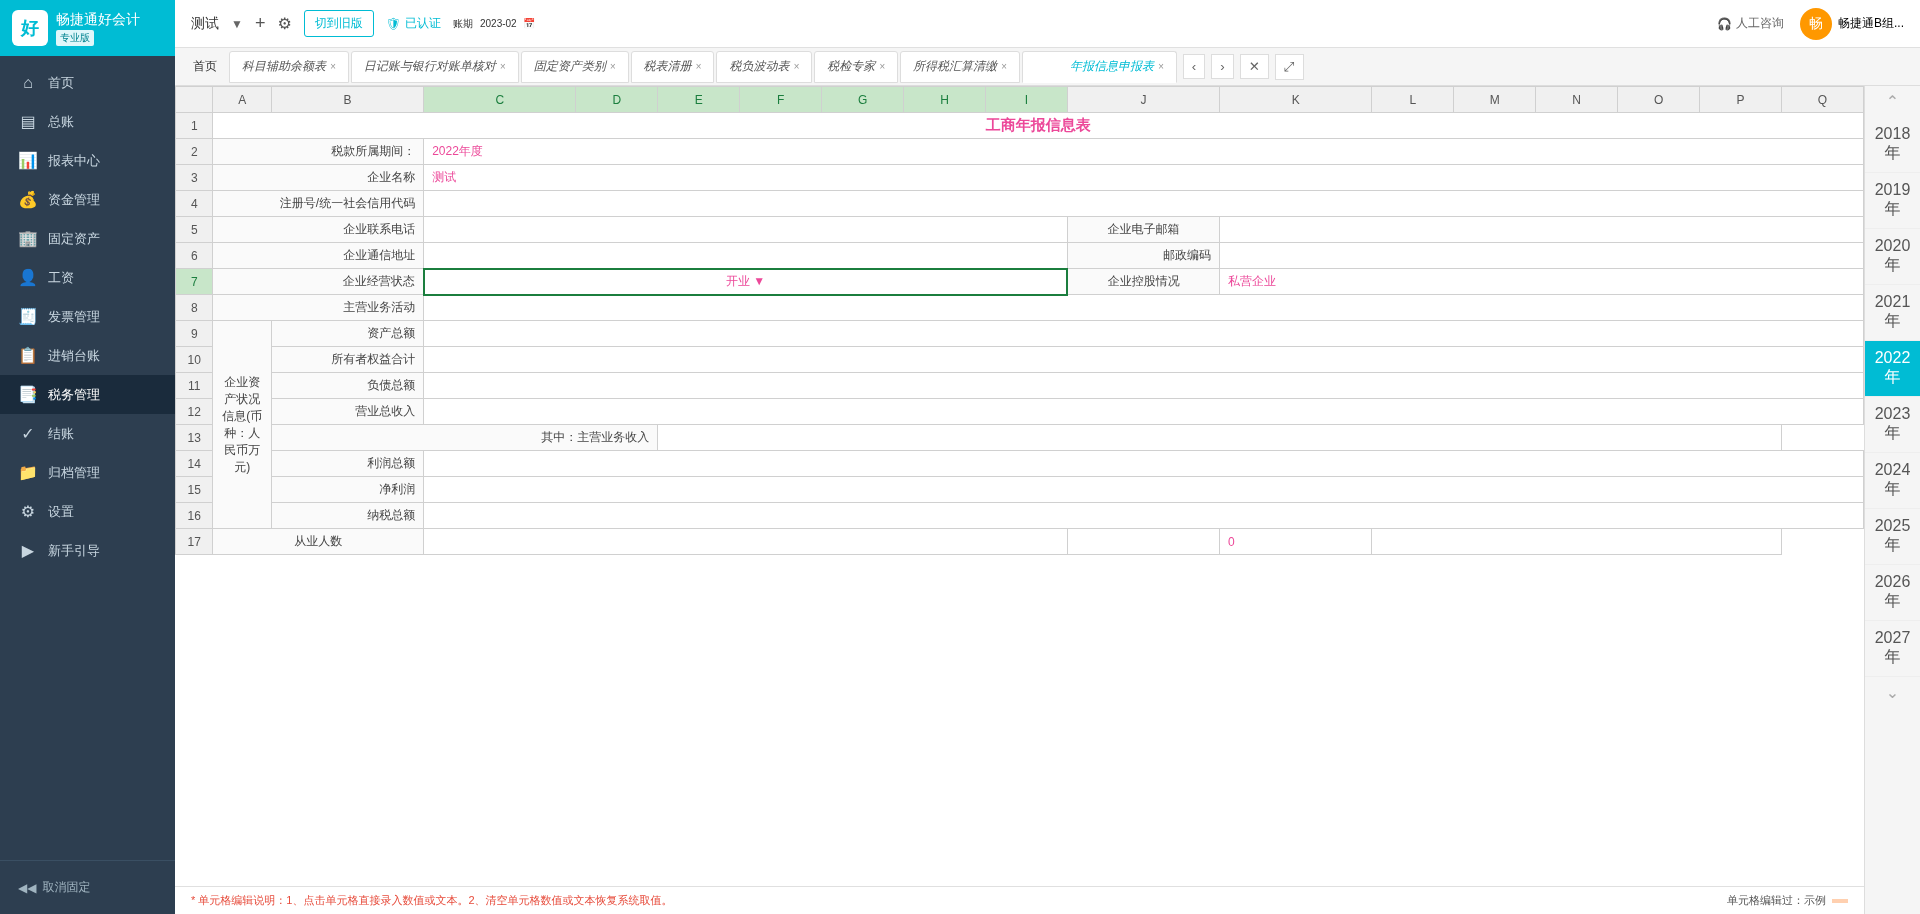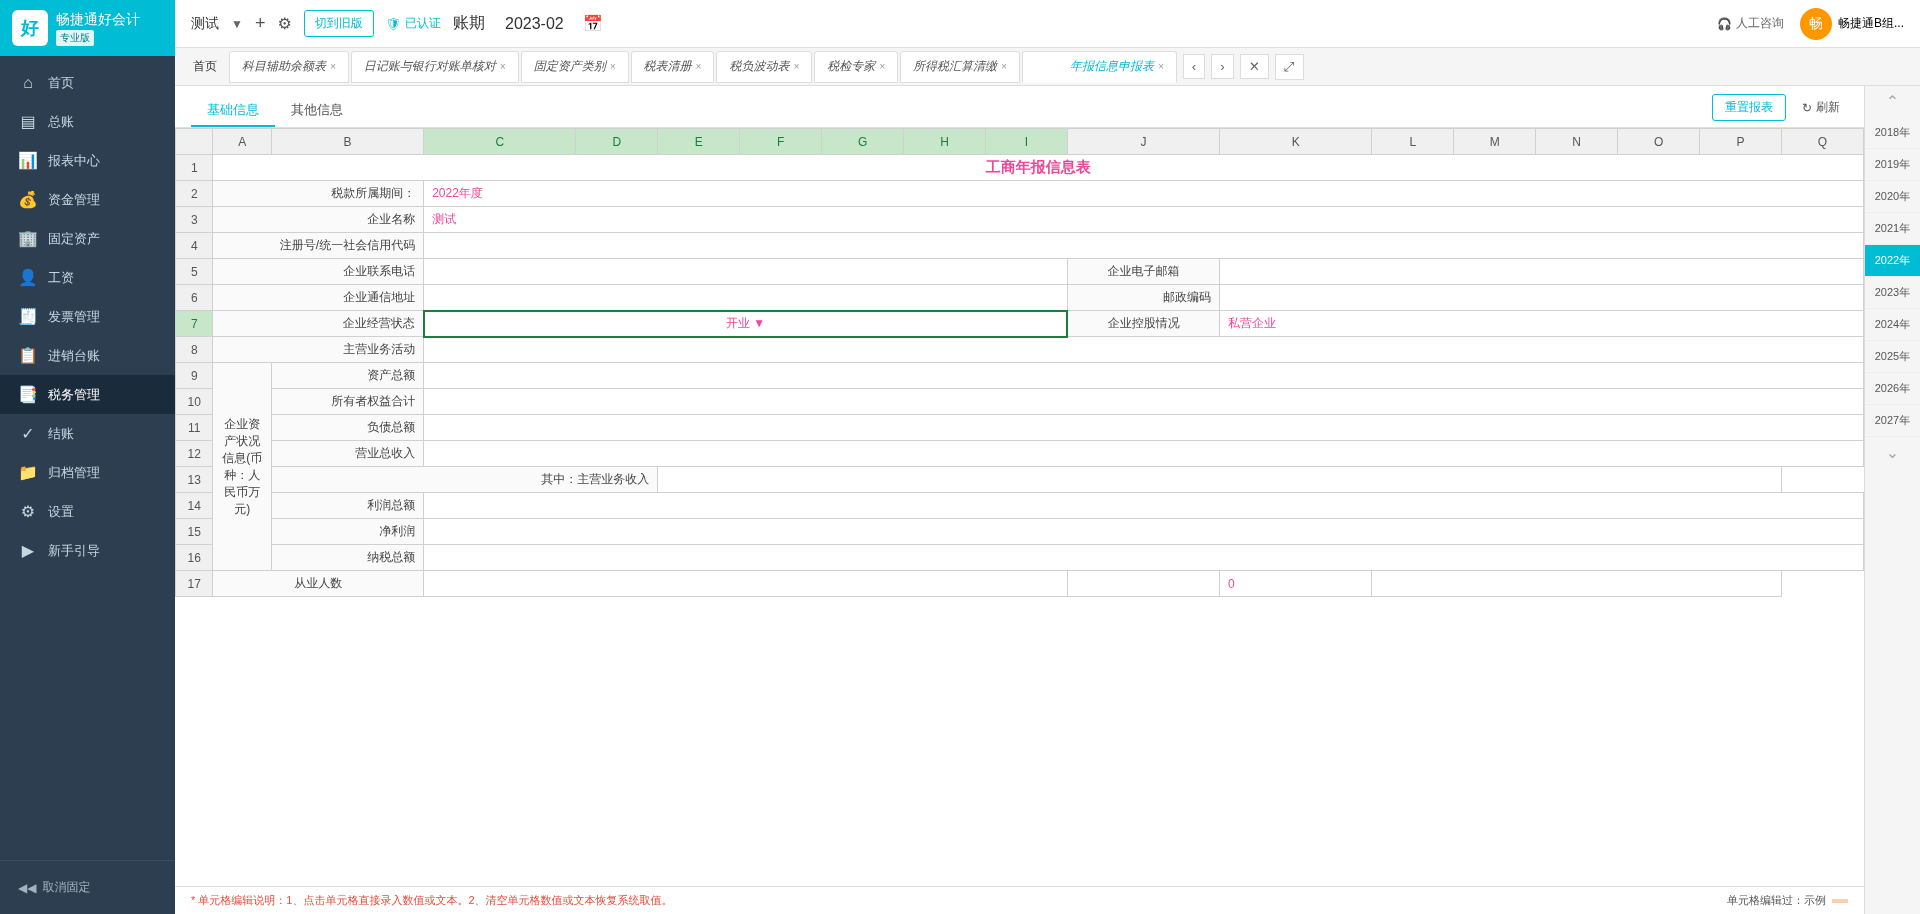--- a/index.html
+++ b/index.html
@@ -59,21 +59,21 @@
       display: flex; align-items: center; padding: 0 16px;
       height: 48px; gap: 12px;
     }
     .topbar-title { font-size: 14px; color: #333; }
     .topbar-dropdown { color: #666; cursor: pointer; font-size: 12px; }
     .topbar-btn {
       border: 1px solid #00bcd4; color: #00bcd4; background: #fff;
       padding: 4px 10px; border-radius: 3px; cursor: pointer; font-size: 12px;
     }
     .topbar-cert { color: #00bcd4; font-size: 12px; display: flex; align-items: center; gap: 4px; }
-    .topbar-period { font-size: 16px; color: #333; display: flex; align-items: center; gap: 20px; }
+    .topbar-period { font-size: 10px; color: #333; display: flex; align-items: center; gap: 7px; }
     .topbar-right { margin-left: auto; display: flex; align-items: center; gap: 16px; }
     .topbar-service { color: #666; font-size: 12px; cursor: pointer; display: flex; align-items: center; gap: 4px; }
     .topbar-user { display: flex; align-items: center; gap: 6px; cursor: pointer; }
     .topbar-avatar { width: 32px; height: 32px; border-radius: 50%; background: #ff9800; display: flex; align-items: center; justify-content: center; color: #fff; font-size: 14px; }
 
     
     .tabs-bar {
       background: #f5f5f5;
       border-bottom: 1px solid #ddd;
       display: flex; align-items: center;
@@ -165,21 +165,21 @@
     .year-panel {
       width: 56px;
       background: #f5f5f5;
       border-left: 1px solid #ddd;
       display: flex; flex-direction: column;
       overflow-y: auto;
       align-items: center;
     }
     .year-item {
       width: 100%; text-align: center; padding: 8px 8px;
-      cursor: pointer; color: #555; font-size: 11px;
+      cursor: pointer; color: #555; font-size: 16px;
       border-bottom: 1px solid #eee;
     }
     .year-item.active { background: #00bcd4; color: #fff; }
     .year-scroll-up, .year-scroll-down {
       width: 100%; text-align: center; padding: 6px 0;
       cursor: pointer; font-size: 16px; color: #aaa;
       background: #f5f5f5; border: none;
     }
 
     
@@ -325,31 +325,20 @@
     </div>
     <button class="tab-nav-btn">‹</button>
     <button class="tab-nav-btn">›</button>
     <button class="tab-nav-btn">✕</button>
     <button class="tab-nav-btn">⤢</button>
   </div>
 
   <div class="content">
     <div class="sheet-container">
 
-      <div class="sub-tabs">
-        <div class="sub-tab active">基础信息</div>
-        <div class="sub-tab">其他信息</div>
-        <div class="sub-tab-actions">
-          <button class="btn-reset">重置报表</button>
-          <button class="btn-refresh">
-            <span>↻</span>
-            <span>刷新</span>
-          </button>
-        </div>
-      </div>
 
       <div class="spreadsheet-wrap">
         <table class="spreadsheet">
           <colgroup>
             <col style="width:32px">
             <col style="width:50px">
             <col style="width:130px">
             <col style="width:130px">
             <col style="width:70px">
             <col style="width:70px">

